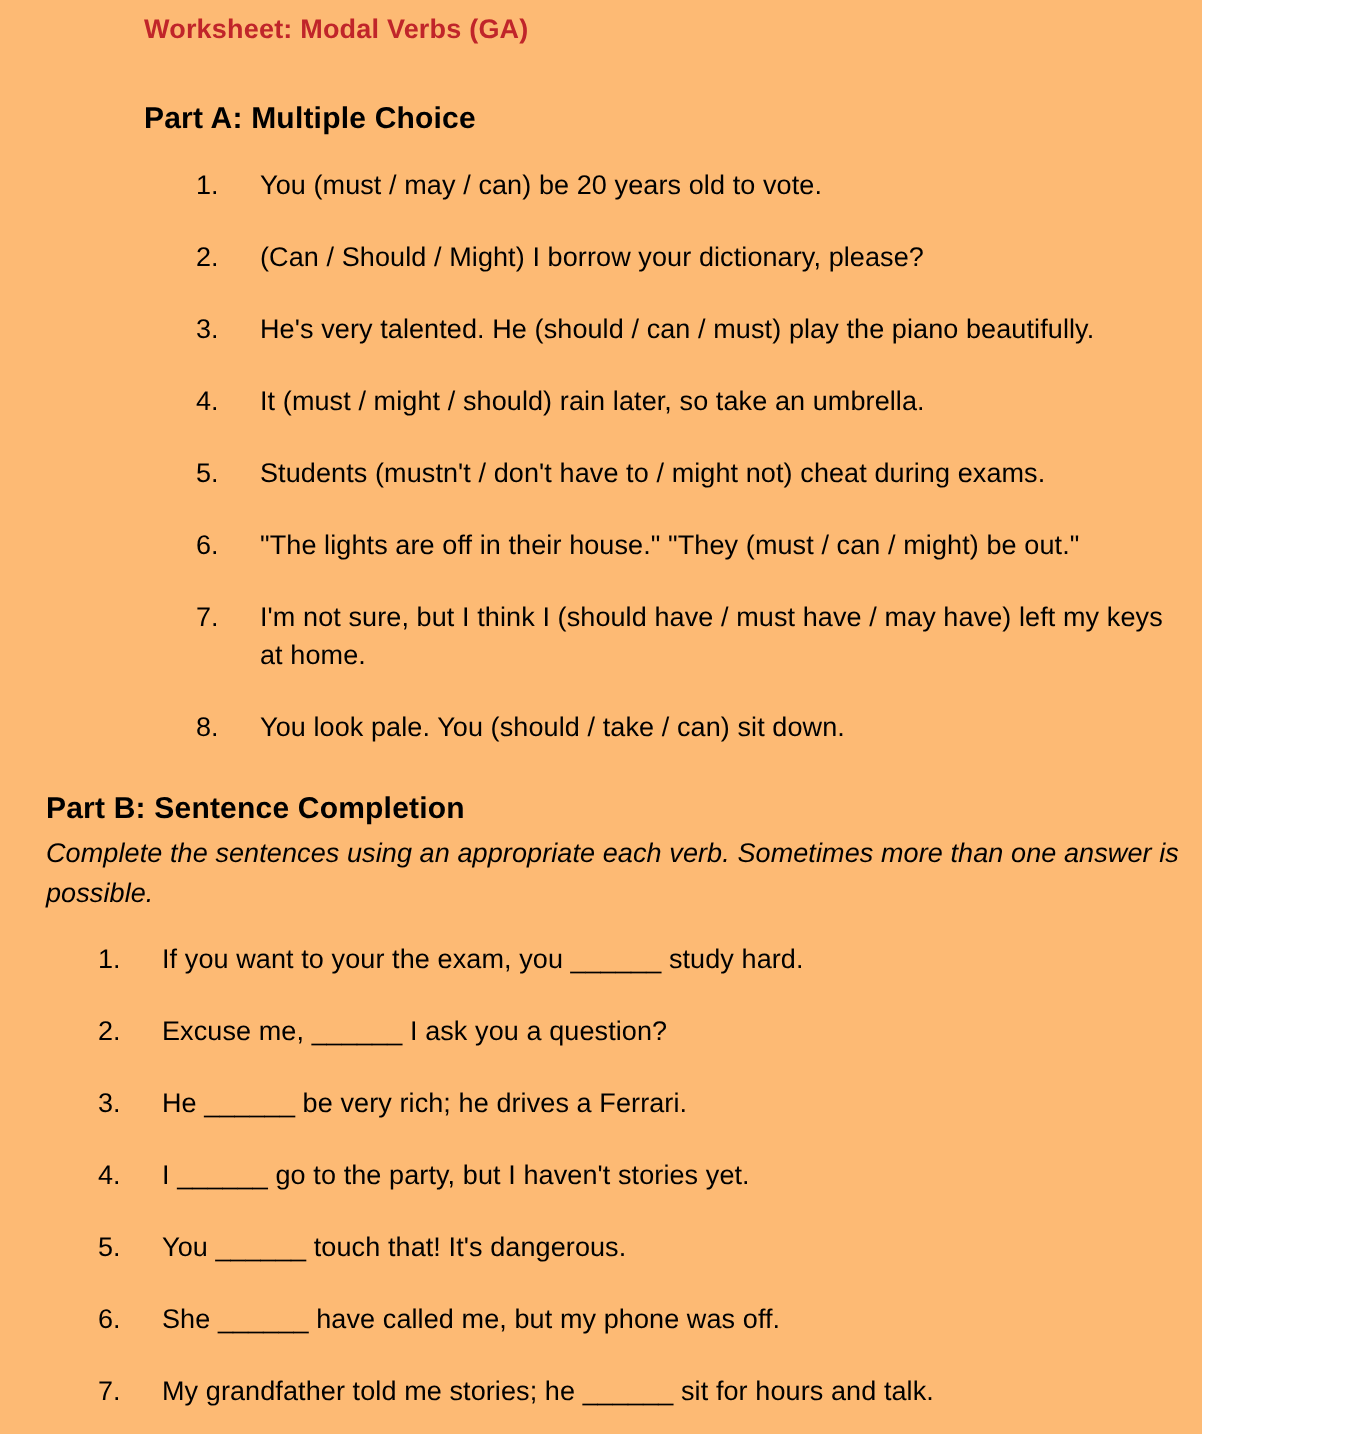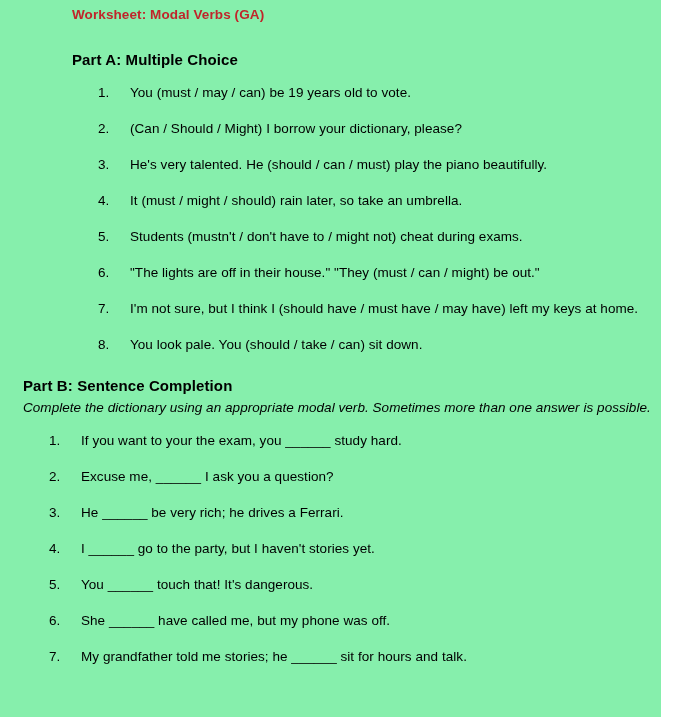--- a/index.html
+++ b/index.html
@@ -11,25 +11,25 @@
     width: 679px;
     height: 717px;
     overflow: hidden;
     font-family: "Liberation Sans", sans-serif;
     color: #000000;
     -webkit-font-smoothing: antialiased;
   }
 
   .page {
     position: relative;
-    width: 661px;
+    width: 601px;
     height: 717px;
     padding: 0;
     box-sizing: border-box;
-    background: #86efac;
+    background: #fdba74;
   }
 
   .content {
     padding: 5px 0 0 0;
   }
 
   .doc-title {
     margin: 0;
     padding: 0 8px 0 72px;
     font-size: 13.5px;
@@ -111,21 +111,21 @@
   <div class="content">
 
     <h1 class="doc-title">Worksheet: Modal Verbs (GA)</h1>
 
     <div class="section part-a-block">
       <div class="section-heading part-a-heading">Part A: Multiple Choice</div>
 
       <ol class="question-list part-a">
         <li class="question-item">
           <span class="q-number">1.</span>
-          <span class="q-text">You (must / may / can) be 19 years old to vote.</span>
+          <span class="q-text">You (must / may / can) be 20 years old to vote.</span>
         </li>
         <li class="question-item">
           <span class="q-number">2.</span>
           <span class="q-text">(Can / Should / Might) I borrow your dictionary, please?</span>
         </li>
         <li class="question-item">
           <span class="q-number">3.</span>
           <span class="q-text">He's very talented. He (should / can / must) play the piano beautifully.</span>
         </li>
         <li class="question-item">
@@ -146,21 +146,21 @@
         </li>
         <li class="question-item">
           <span class="q-number">8.</span>
           <span class="q-text">You look pale. You (should / take / can) sit down.</span>
         </li>
       </ol>
     </div>
 
     <div class="section part-b-block">
       <div class="section-heading part-b-heading">Part B: Sentence Completion</div>
-      <div class="section-instructions">Complete the dictionary using an appropriate modal verb. Sometimes more than one answer is possible.</div>
+      <div class="section-instructions">Complete the sentences using an appropriate each verb. Sometimes more than one answer is possible.</div>
 
       <ol class="question-list part-b">
         <li class="question-item">
           <span class="q-number">1.</span>
           <span class="q-text">If you want to your the exam, you ______ study hard.</span>
         </li>
         <li class="question-item">
           <span class="q-number">2.</span>
           <span class="q-text">Excuse me, ______ I ask you a question?</span>
         </li>

